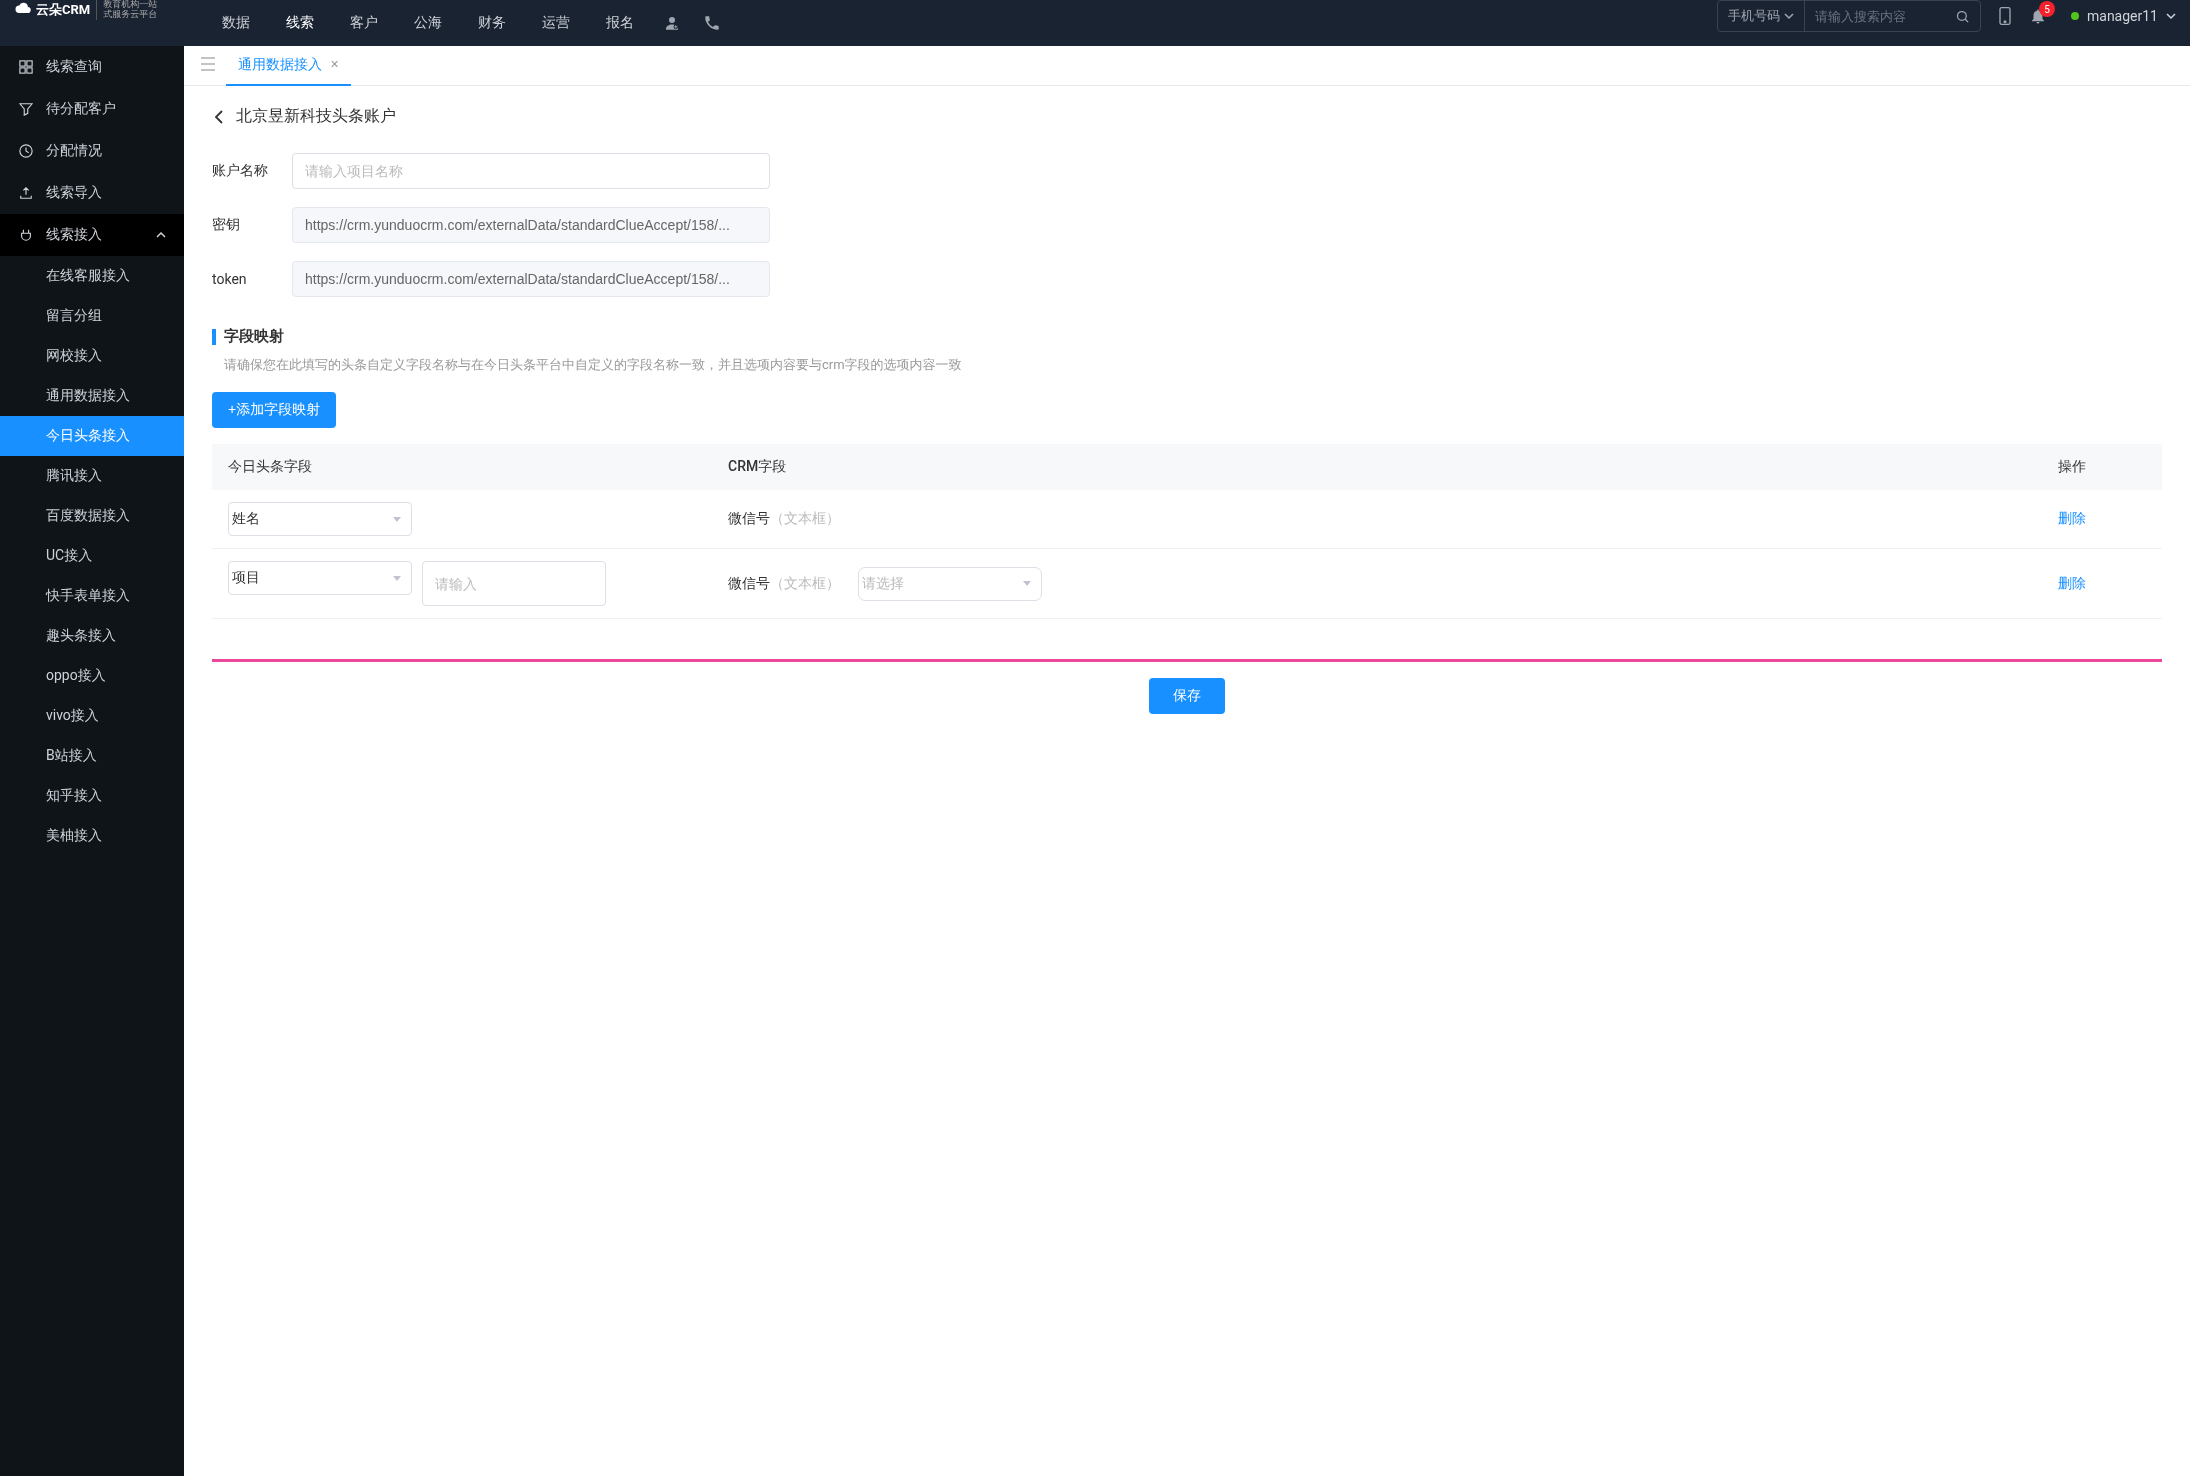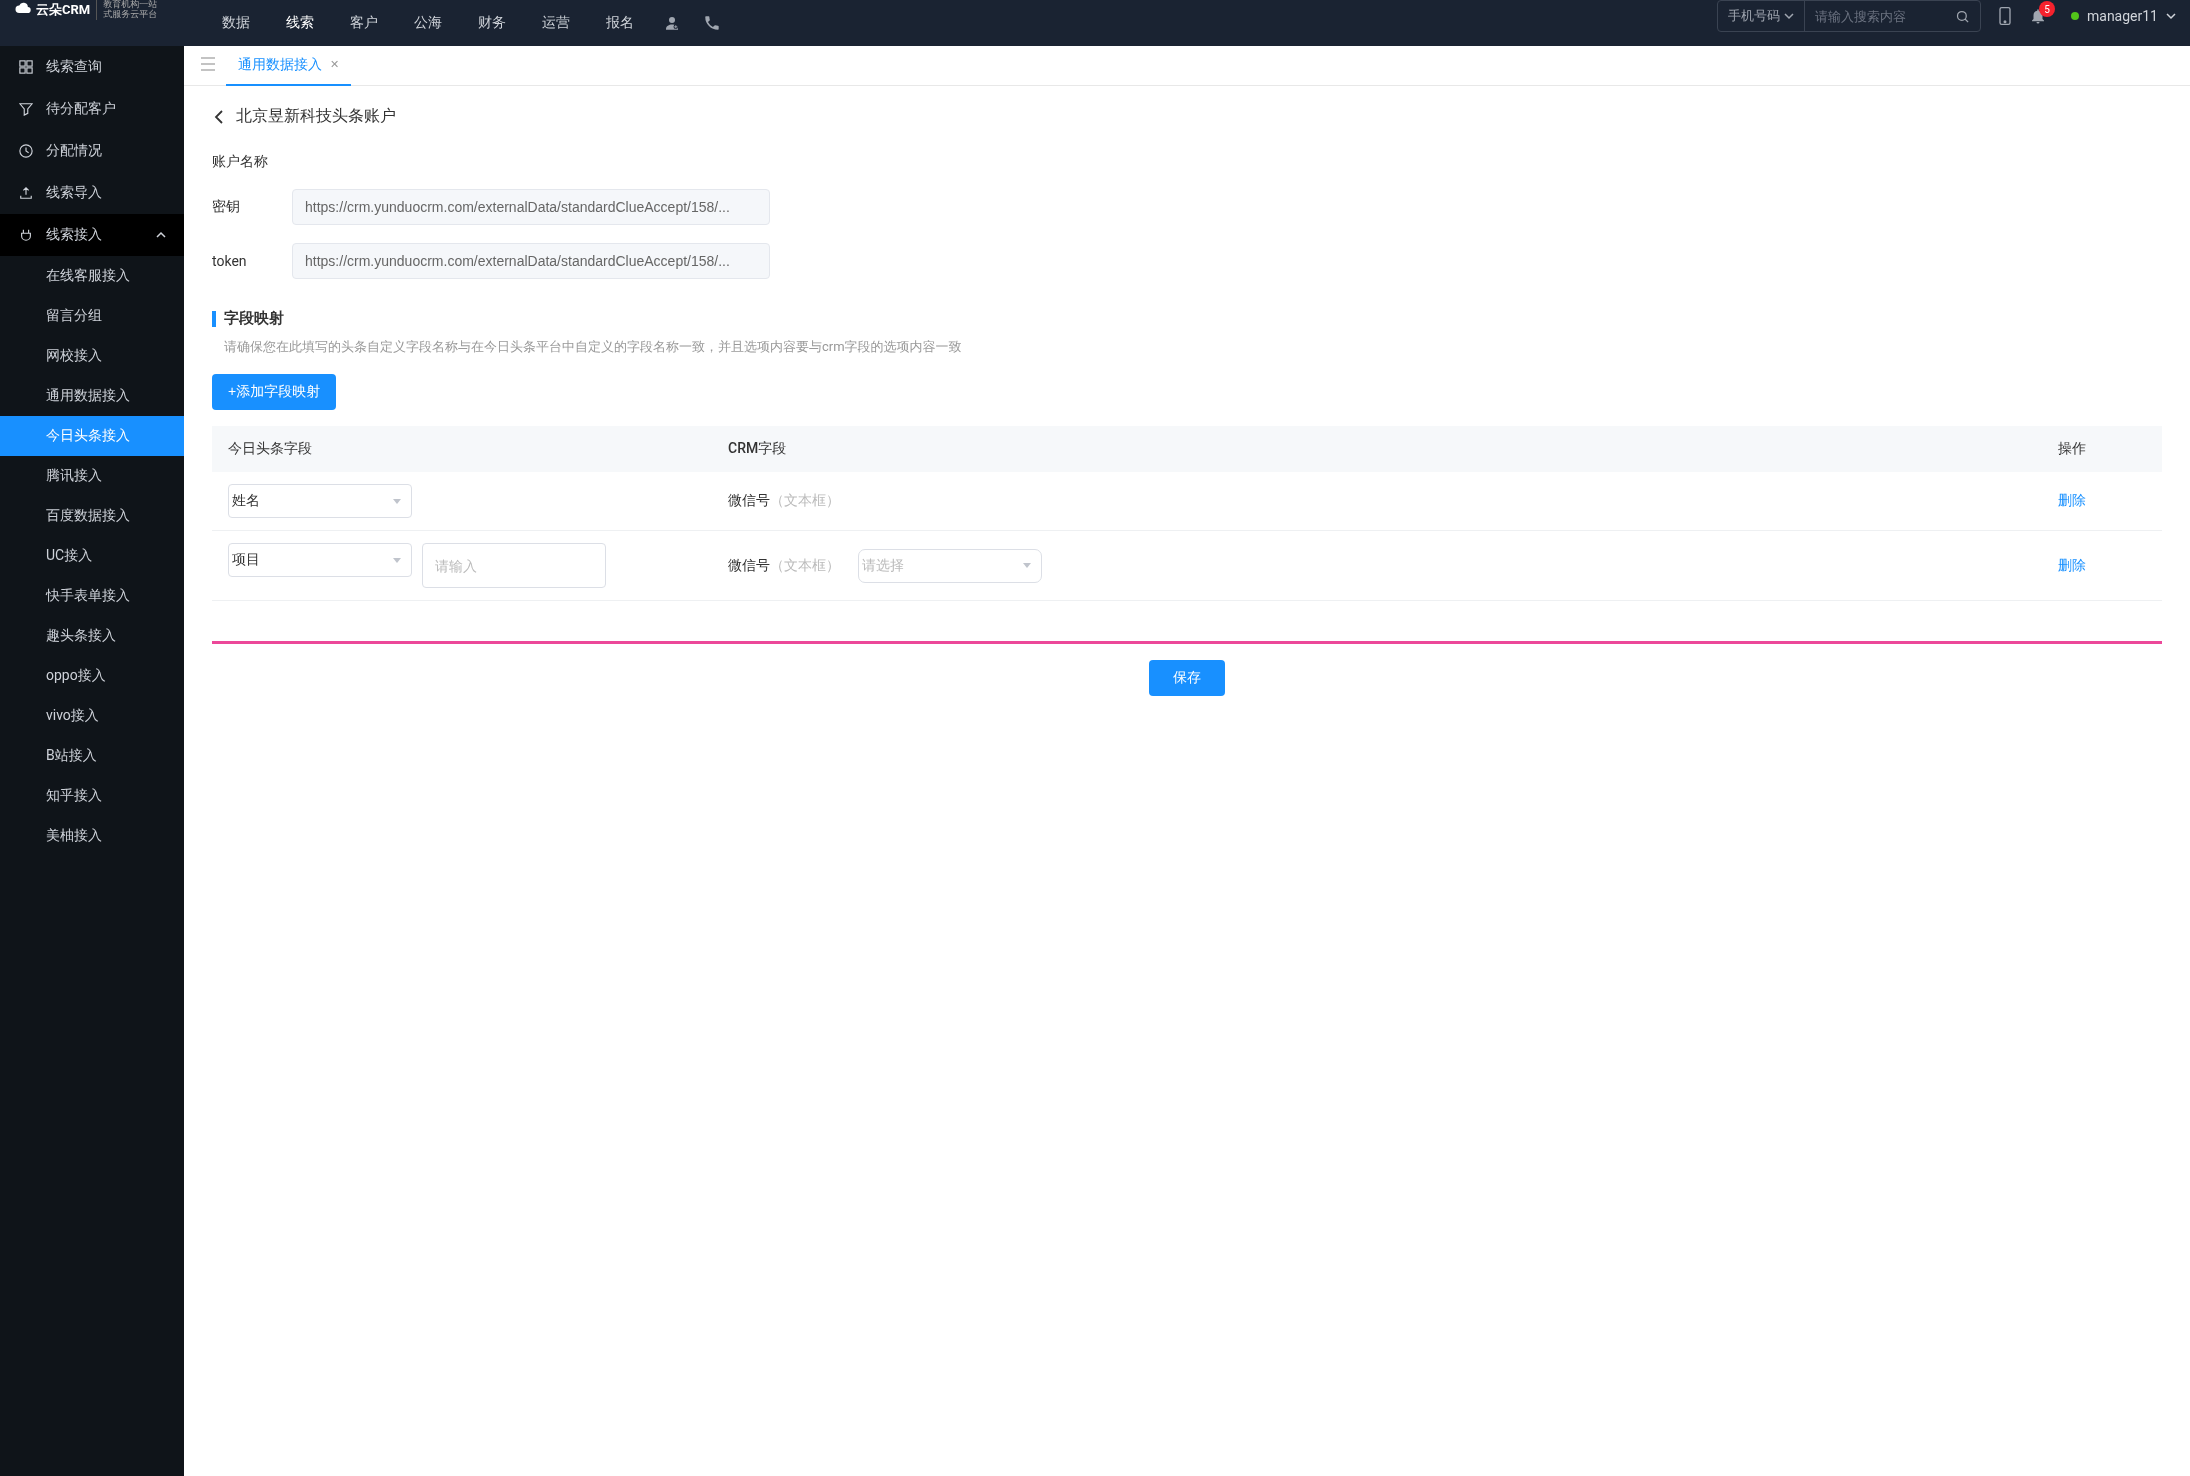--- a/index.html
+++ b/index.html
@@ -241,20 +241,21 @@
     <div class="content">
       <div class="breadcrumb-back">
         <svg width="16" height="16" viewBox="0 0 16 16" fill="none" stroke="#333" stroke-width="1.8">
             <path d="M10 2L4 8l6 6"></path>
           </svg>
         <span>北京昱新科技头条账户</span>
       </div>
 
       <div class="form-row">
         <div class="form-label">账户名称</div>
+        <input class="form-input" placeholder="请输入项目名称" style="">
       </div>
       <div class="form-row">
         <div class="form-label">密钥</div>
         <input class="form-input readonly" readonly="" value="https://crm.yunduocrm.com/externalData/standardClueAccept/158/..." style="">
       </div>
       <div class="form-row">
         <div class="form-label">token</div>
         <input class="form-input readonly" readonly="" value="https://crm.yunduocrm.com/externalData/standardClueAccept/158/..." style="">
       </div>
 

